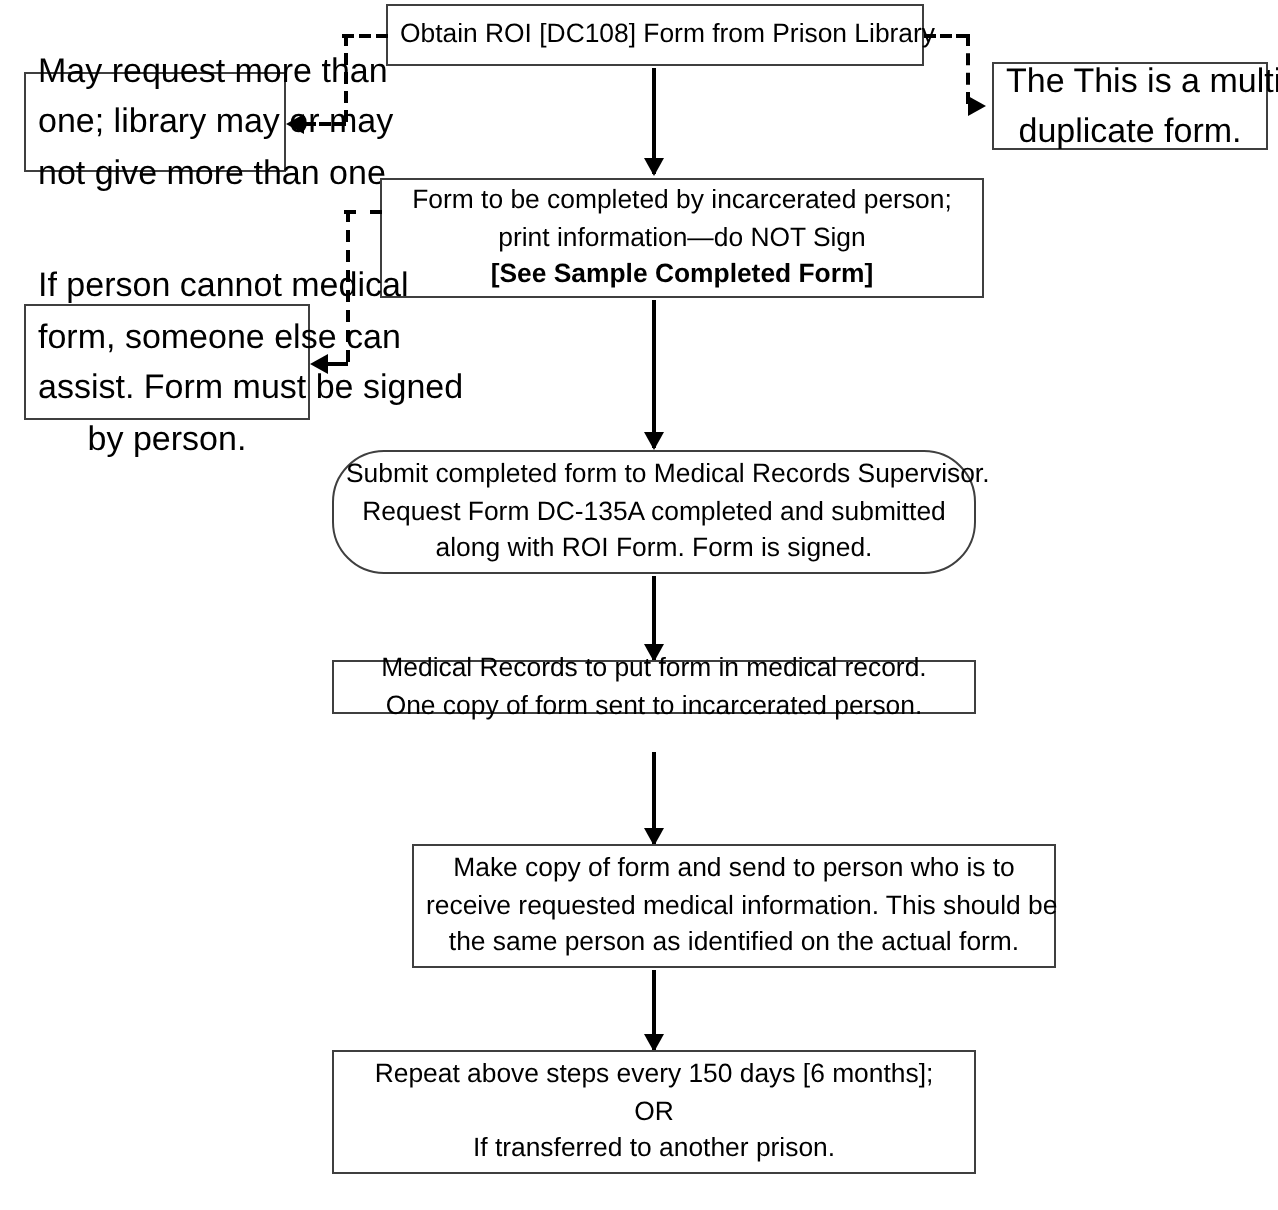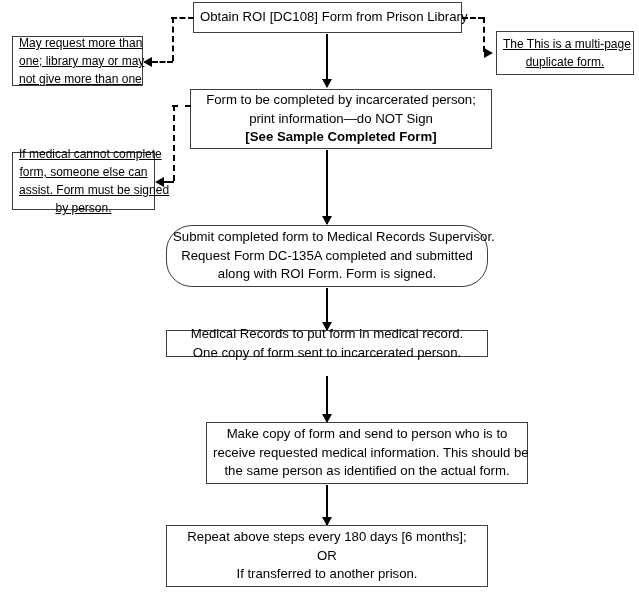--- a/index.html
+++ b/index.html
@@ -39,24 +39,23 @@
   .node .tline {
     display: block;
     white-space: nowrap;
   }
 
   .main-node {
     font-size: 13.2px;
     border-color: #3f3f3f;
   }
   .side-node {
-    font-size: 12px;
+    font-size: 17px;
     line-height: 1.5;
     border-color: #3f3f3f;
-    text-decoration: underline;
   }
   .bold-line {
     font-weight: bold;
   }
 
   
   .vconn {
     position: absolute;
     width: 0;
   }
@@ -157,21 +156,21 @@
     </div>
   </div>
 
   <div class="dash-h" style="left:172px; top:105px; width:19px;"></div>
   <div class="dash-v" style="left:173px; top:105px; height:76px;"></div>
   <div class="dash-h" style="left:164px; top:181px; width:10px;"></div>
   <div class="head-left" style="left:155px; top:177px;"></div>
 
   <div class="node side-node" style="left:12px; top:152px; width:143px; height:58px;">
     <div class="lines">
-      <span class="tline">If medical cannot complete</span>
+      <span class="tline">If person cannot medical</span>
       <span class="tline">form, someone else can</span>
       <span class="tline">assist.  Form must be signed</span>
       <span class="tline">by person.</span>
     </div>
   </div>
 
   <div class="vconn" style="left:327px; top:150px; height:74px;">
     <div class="stem"></div>
     <div class="head"></div>
   </div>
@@ -209,19 +208,19 @@
     </div>
   </div>
 
   <div class="vconn" style="left:327px; top:485px; height:40px;">
     <div class="stem"></div>
     <div class="head"></div>
   </div>
 
   <div class="node main-node" style="left:166px; top:525px; width:322px; height:62px;">
     <div class="lines">
-      <span class="tline">Repeat above steps every 180 days [6 months];</span>
+      <span class="tline">Repeat above steps every 150 days [6 months];</span>
       <span class="tline">OR</span>
       <span class="tline">If transferred to another prison.</span>
     </div>
   </div>
 
 </div>
 
 </body></html>

